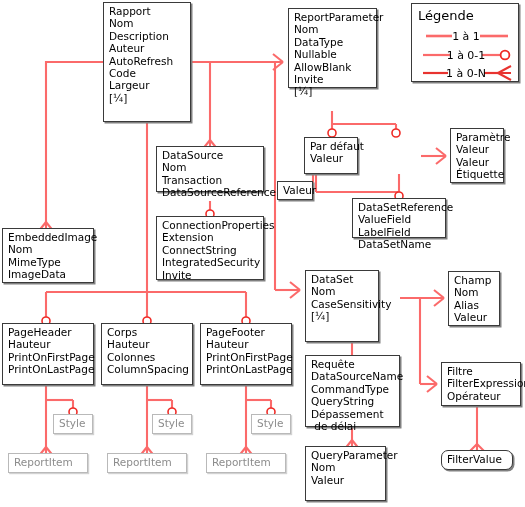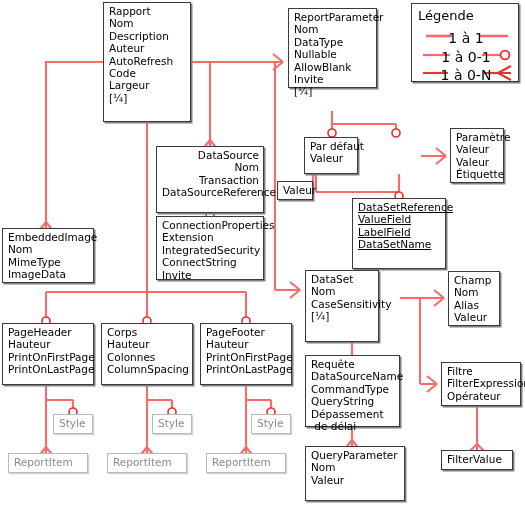--- a/index.html
+++ b/index.html
@@ -41,21 +41,21 @@
     box-shadow:1.5px 1.5px 0 0 #808080;
     z-index:4;
   }
   .legend .ttl{
     position:absolute;left:6px;top:4px;
     font-size:13px;color:#000;
   }
   .legend .row{position:absolute;left:0;width:108px;height:16px;}
   .legend .row .lbl{
     position:absolute;left:0;width:108px;text-align:center;
-    font-size:14px;color:#000;top:2px;
+    font-size:11px;color:#000;top:2px;
   }
   .lgsvg{position:absolute;left:0;top:0;width:108px;height:16px;}
 </style>
 </head>
 <body>
 
 <div id="canvas">
 
   <svg id="links" viewBox="0 0 525 507" xmlns="http://www.w3.org/2000/svg">
     <g stroke="#fb6a6a" stroke-width="2.1" fill="none" stroke-linecap="butt">
@@ -195,47 +195,47 @@
     </div>
     <div class="ent" style="left: 288px; top: 8px; width: 89px; height: 80px;">
       <div class="ln">ReportParameter</div>
       <div class="ln">Nom</div>
       <div class="ln">DataType</div>
       <div class="ln">Nullable</div>
       <div class="ln">AllowBlank</div>
       <div class="ln">Invite</div>
       <div class="ln">[¼]</div>
     </div>
-    <div class="ent" style="left: 156px; top: 146px; width: 108px; height: 67px; text-align: right;">
+    <div class="ent" style="left: 156px; top: 146px; width: 108px; height: 46px;">
       <div class="ln">DataSource</div>
       <div class="ln">Nom</div>
       <div class="ln">Transaction</div>
       <div class="ln">DataSourceReference</div>
     </div>
     <div class="ent" style="left: 156px; top: 216px; width: 108px; height: 64px;">
       <div class="ln">ConnectionProperties</div>
       <div class="ln">Extension</div>
+      <div class="ln">ConnectString</div>
       <div class="ln">IntegratedSecurity</div>
-      <div class="ln">ConnectString</div>
       <div class="ln">Invite</div>
     </div>
     <div class="ent" style="left: 304px; top: 137px; width: 54px; height: 37px;">
       <div class="ln">Par défaut</div>
       <div class="ln">Valeur</div>
     </div>
     <div class="ent" style="left: 450px; top: 128px; width: 54px; height: 55px;">
       <div class="ln">Paramètre</div>
       <div class="ln">Valeur</div>
       <div class="ln">Valeur</div>
       <div class="ln">Étiquette</div>
     </div>
     <div class="ent" style="left: 277px; top: 181px; width: 36px; height: 19px;">
       <div class="ln">Valeur</div>
     </div>
-    <div class="ent" style="left: 352px; top: 198px; width: 94px; height: 71px; text-decoration: underline;">
+    <div class="ent" style="left: 352px; top: 198px; width: 94px; height: 40px;">
       <div class="ln">DataSetReference</div>
       <div class="ln">ValueField</div>
       <div class="ln">LabelField</div>
       <div class="ln">DataSetName</div>
     </div>
     <div class="ent" style="left: 2px; top: 228px; width: 92px; height: 55px;">
       <div class="ln">EmbeddedImage</div>
       <div class="ln">Nom</div>
       <div class="ln">MimeType</div>
       <div class="ln">ImageData</div>
@@ -294,21 +294,21 @@
     </div>
     <div class="ent muted center" style="left: 8px; top: 453px; width: 80px; height: 20px;">
       <div class="ln">ReportItem</div>
     </div>
     <div class="ent muted center" style="left: 107px; top: 453px; width: 80px; height: 20px;">
       <div class="ln">ReportItem</div>
     </div>
     <div class="ent muted center" style="left: 206px; top: 453px; width: 80px; height: 20px;">
       <div class="ln">ReportItem</div>
     </div>
-    <div class="ent" style="left: 305px; top: 446px; width: 100px; height: 55px;">
+    <div class="ent" style="left: 305px; top: 446px; width: 81px; height: 55px;">
       <div class="ln">QueryParameter</div>
       <div class="ln">Nom</div>
       <div class="ln">Valeur</div>
     </div>
-    <div class="ent center" style="left: 441px; top: 450px; width: 72px; height: 20px;">
+    <div class="ent center" style="left: 441px; top: 450px; width: 72px; height: 20px; border-radius: 7px;">
       <div class="ln">FilterValue</div>
     </div>
   </div>
 
 </body></html>

